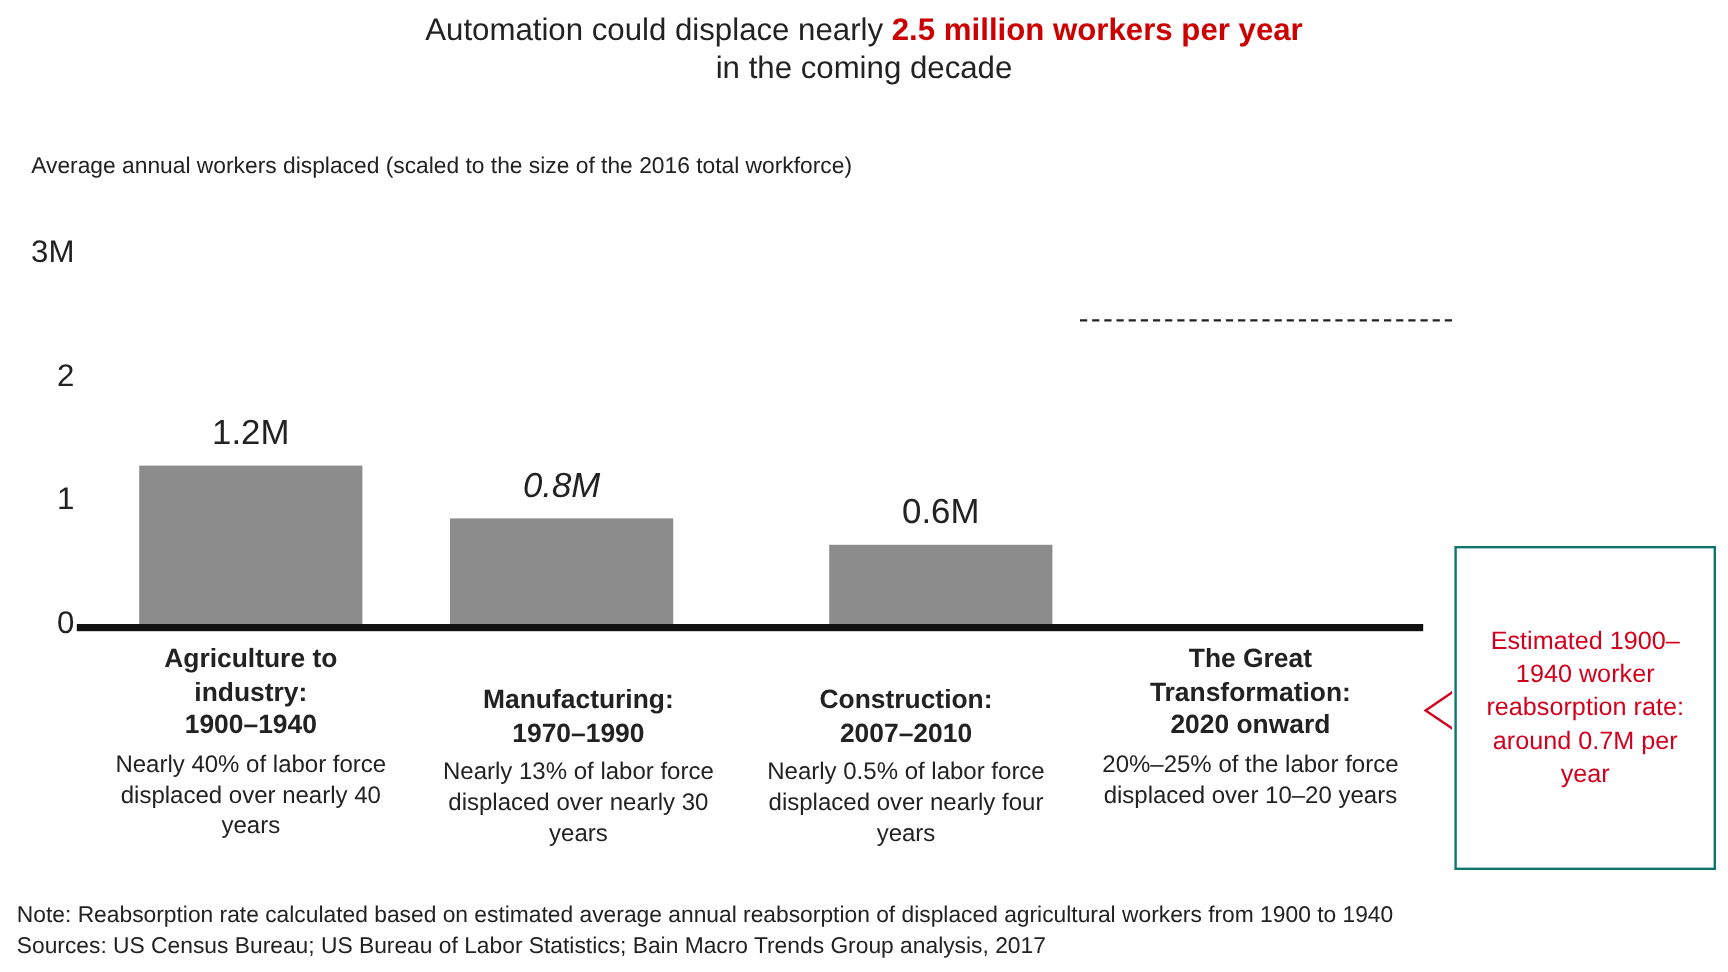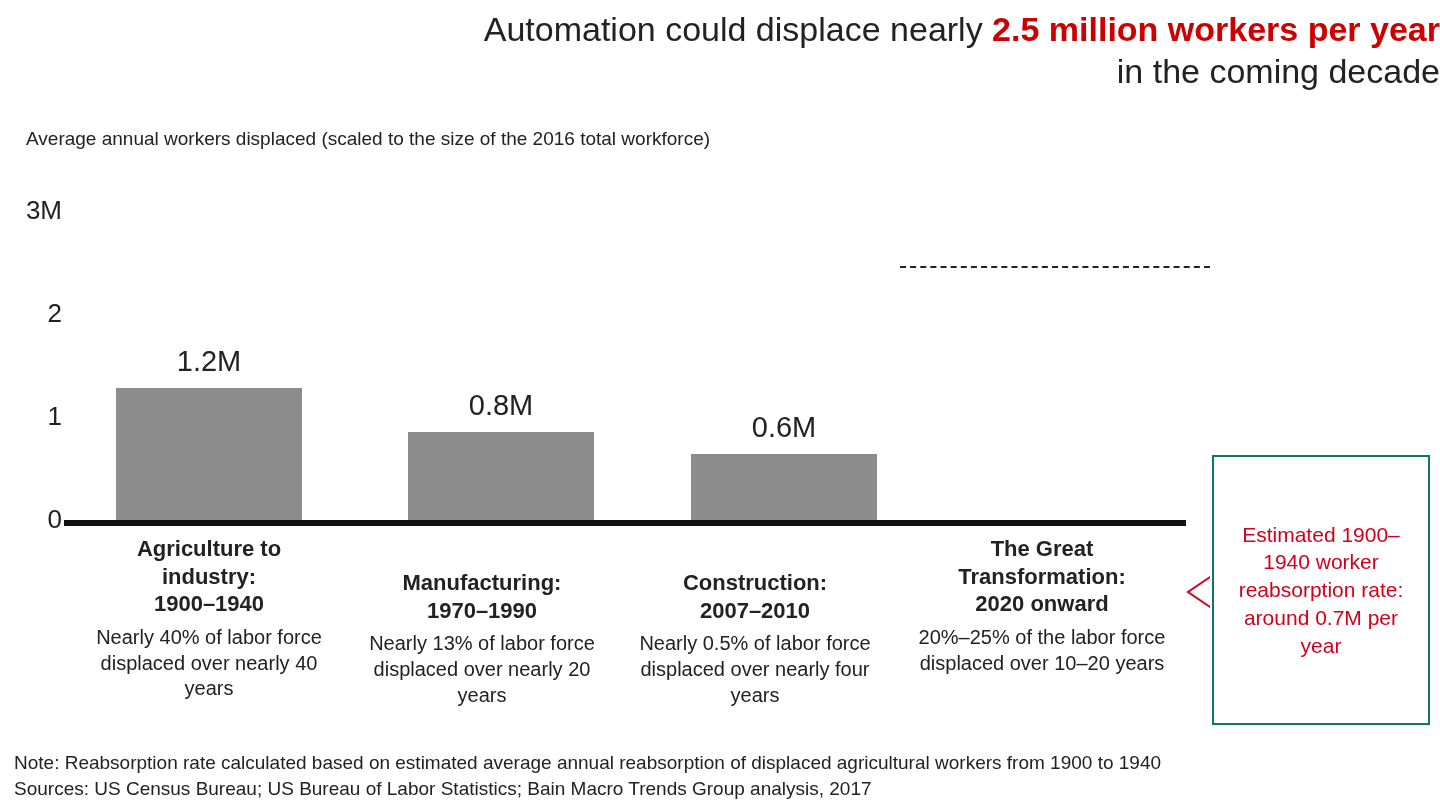--- a/index.html
+++ b/index.html
@@ -12,23 +12,23 @@
     height: 810px;
     background: #ffffff;
     font-family: "Liberation Sans", sans-serif;
     color: #1a1a1a;
     position: relative;
     overflow: hidden;
   }
 
   
   #title-block {
-    text-align: right;
+    text-align: center;
     padding-top: 8px;
-    font-size: 34px;
+    font-size: 26px;
     line-height: 1.24;
     font-weight: 400;
     color: #222222;
   }
   #title-block .emph {
     color: #cc0000;
     font-weight: bold;
   }
   #title-line1, #title-line2 { display: block; }
 
@@ -205,21 +205,21 @@
     <div class="ytick" style="top:329px;">0</div>
   </div>
 
   <div id="bars">
 
     <div class="bar-slot" style="left:52px; width:186px;">
       <div class="bar-value" style="bottom:142px;">1.2M</div>
       <div class="bar" style="height:132px;"></div>
     </div>
 
-    <div class="bar-slot" style="left:344px; width:186px;">
+    <div class="bar-slot" style="left:311px; width:186px;font-style:italic;">
       <div class="bar-value" style="bottom:98px;">0.8M</div>
       <div class="bar" style="height:88px;"></div>
     </div>
 
     <div class="bar-slot" style="left:627px; width:186px;">
       <div class="bar-value" style="bottom:76px;">0.6M</div>
       <div class="bar" style="height:66px;"></div>
     </div>
 
 
@@ -249,21 +249,21 @@
       <span>1900–1940</span>
     </span>
     <span class="sub">Nearly 40% of labor force displaced over nearly 40 years</span>
   </div>
 
   <div class="xlabel" style="left:293px; width:250px; top:34px;">
     <span class="head">
       <span>Manufacturing:</span><br>
       <span>1970–1990</span>
     </span>
-    <span class="sub">Nearly 13% of labor force displaced over nearly 20 years</span>
+    <span class="sub">Nearly 13% of labor force displaced over nearly 30 years</span>
   </div>
 
   <div class="xlabel" style="left:566px; width:250px; top:34px;">
     <span class="head">
       <span>Construction:</span><br>
       <span>2007–2010</span>
     </span>
     <span class="sub">Nearly 0.5% of labor force displaced over nearly four years</span>
   </div>
 

